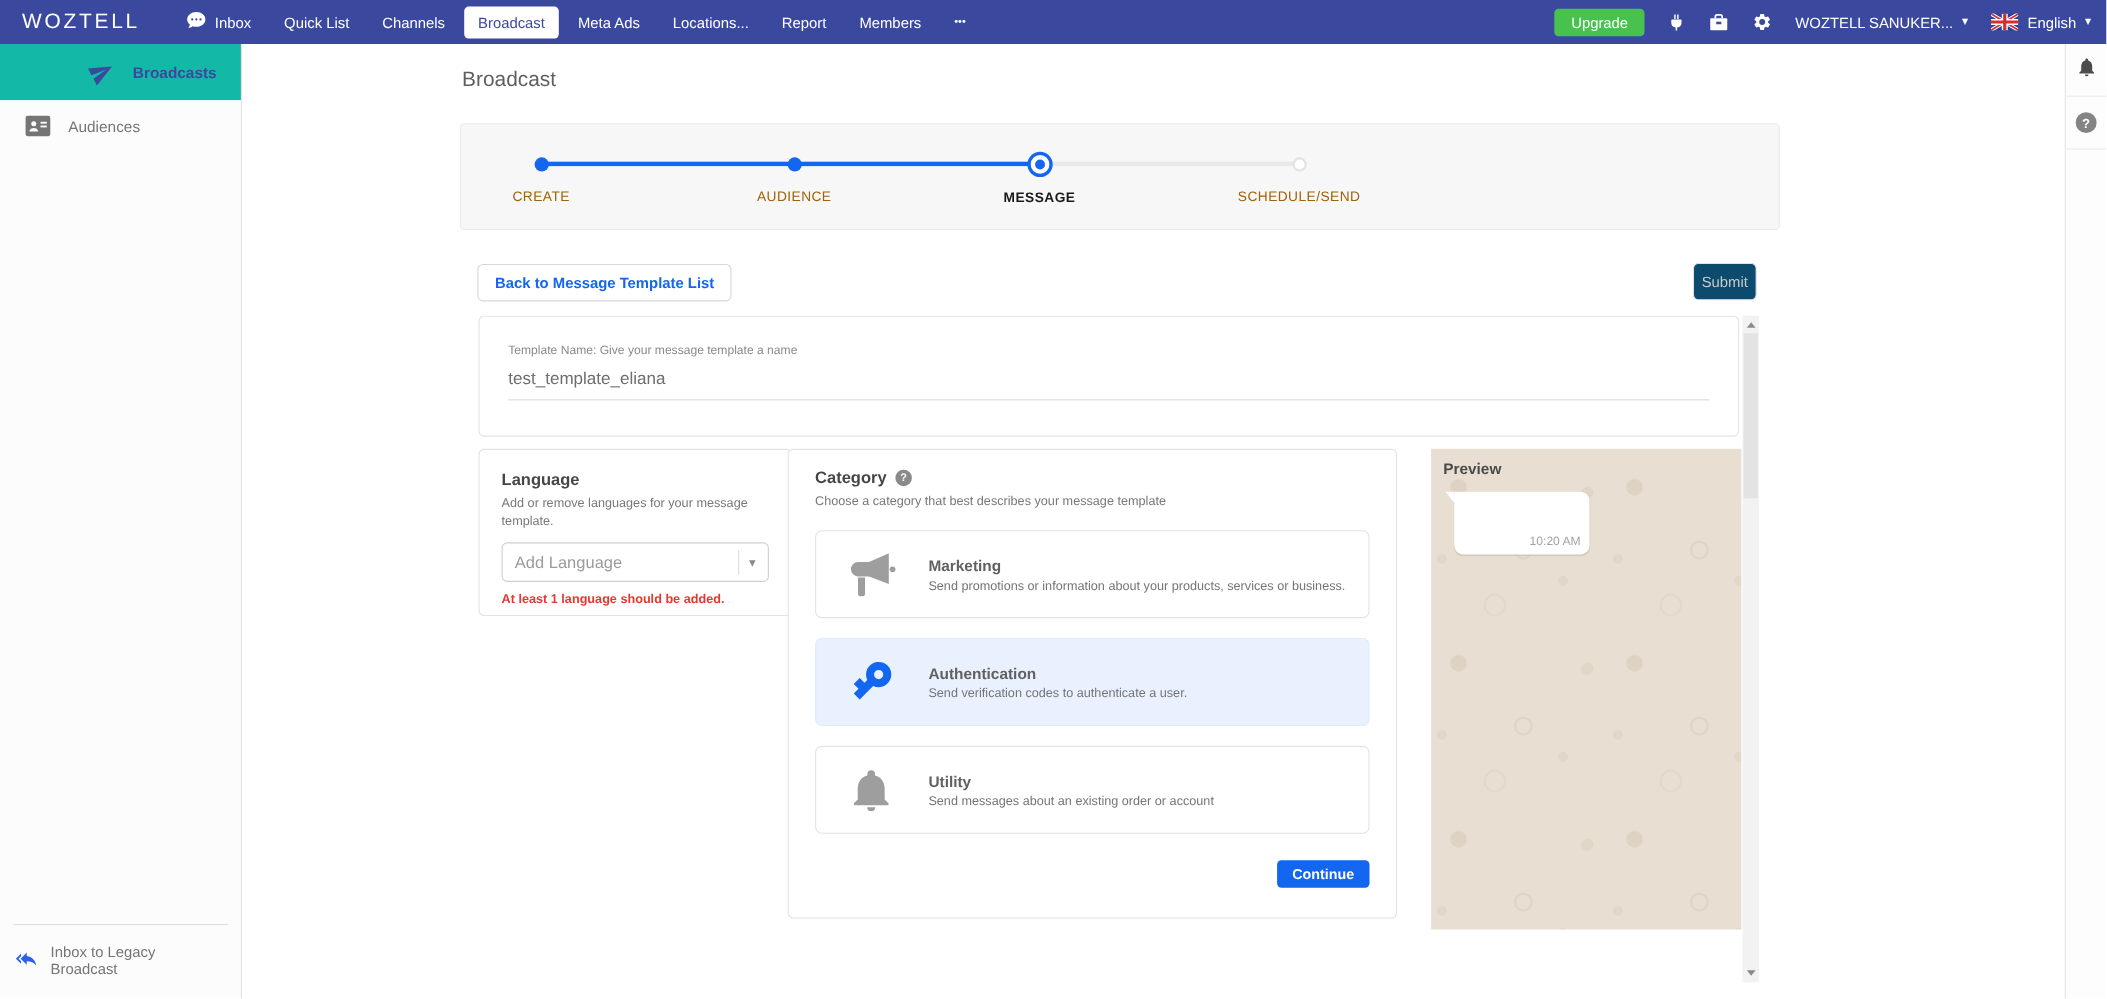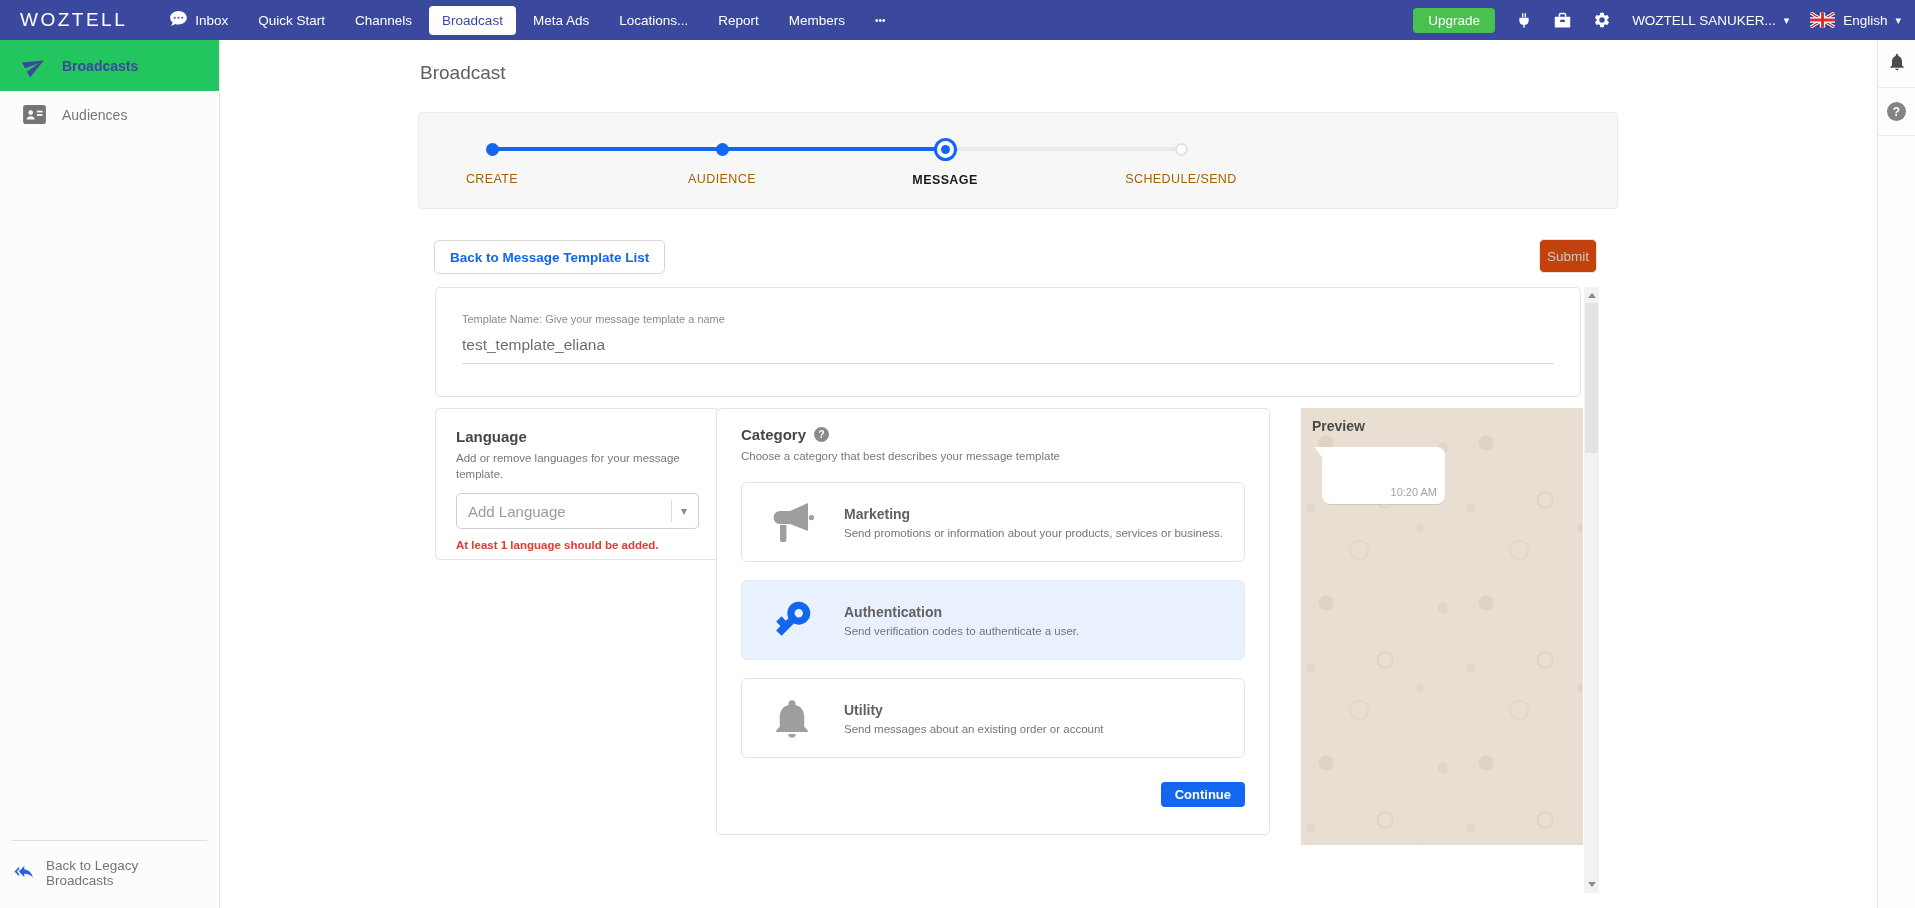--- a/index.html
+++ b/index.html
@@ -19,21 +19,21 @@
   .nav-icon-btn { display:flex; align-items:center; cursor:pointer; }
   .account { display:flex; align-items:center; gap:8px; font-size:13.5px; cursor:pointer; }
   .caret { font-size:11px; line-height:1; }
   .flag { width:25px; height:16px; border-radius:2px; overflow:hidden; display:inline-block; }
 
   
   .sidebar { position:absolute; top:40px; left:0; width:220px; bottom:0; background:#fcfcfc;
              border-right:1px solid #e3e3e3; z-index:10; }
   .side-item { display:flex; align-items:center; gap:16px; padding:14px 22px; font-size:14px;
                color:#757575; cursor:pointer; }
-  .side-item.active { background:#22c55e; color:#3a499e; font-weight:700; }
+  .side-item.active { background:#14b8a6; color:#3a499e; font-weight:700;justify-content:flex-end; }
   .side-item .sicon { width:24px; display:flex; justify-content:center; }
   .legacy-wrap { position:absolute; bottom:6px; left:0; right:0; }
   .legacy-divider { border-top:1px solid #dedede; margin:0 12px; }
   .legacy-item { display:flex; align-items:center; gap:13px; padding:17px 14px 14px 14px;
                  font-size:13.5px; color:#757575; cursor:pointer; }
 
   
   .rightbar { position:absolute; top:40px; right:0; width:38px; bottom:0; background:#fdfdfd;
               border-left:1px solid #e4e4e4; z-index:10; }
   .rb-item { height:48px; display:flex; align-items:center; justify-content:center;
@@ -59,21 +59,21 @@
   .dot.active .inner { width:9px; height:9px; border-radius:50%; background:#1266ef; }
   .step-label { margin-top:16px; font-size:12.5px; color:#a16207; letter-spacing:.4px; }
   .step.current .step-label { margin-top:12px; color:#1a1a1a; font-weight:700; }
 
   
   .back-btn { position:absolute; left:213px; top:200px; height:34px; padding:0 15px;
               background:#fff; border:1px solid #d8d8d8; border-radius:5px; color:#1266ef;
               font-size:13.5px; font-weight:600; display:flex; align-items:center; cursor:pointer;
               font-family:"Liberation Sans",sans-serif; }
   .submit-btn { position:absolute; left:1318px; top:199px; width:58px; height:34px;
-                background:#c2410c; border:1px solid #e3e3e3; border-radius:5px; color:#c9c9c9;
+                background:#0c4a6e; border:1px solid #e3e3e3; border-radius:5px; color:#c9c9c9;
                 font-size:13.5px; display:flex; align-items:center; justify-content:center;
                 font-family:"Liberation Sans",sans-serif; }
 
   
   .scroll-area { position:absolute; left:212px; top:247px; width:1166px; height:606px; }
   .scrollbar { position:absolute; right:0; top:0; width:15px; height:100%; background:#f2f2f2; }
   .sb-arrow { position:absolute; left:0; width:15px; height:15px; display:flex; align-items:center; justify-content:center; }
   .sb-arrow.up { top:1px; } .sb-arrow.down { bottom:1px; }
   .tri-up { width:0; height:0; border-left:4px solid transparent; border-right:4px solid transparent; border-bottom:5px solid #8a8a8a; }
   .tri-down { width:0; height:0; border-left:4px solid transparent; border-right:4px solid transparent; border-top:5px solid #8a8a8a; }
@@ -138,21 +138,21 @@
         <svg width="17" height="15" viewBox="0 0 20 18">
             <path fill="#fff" d="M10 0C4.5 0 0 3.6 0 8c0 2.2 1.1 4.2 2.9 5.6-.2 1.5-.8 2.8-1.8 3.8 1.9-.1 3.6-.8 4.9-1.9 1.2.4 2.6.6 4 .6 5.5 0 10-3.6 10-8S15.5 0 10 0z"></path>
             <circle cx="5.5" cy="8" r="1.2" fill="#3a499e"></circle>
             <circle cx="10" cy="8" r="1.2" fill="#3a499e"></circle>
             <circle cx="14.5" cy="8" r="1.2" fill="#3a499e"></circle>
           </svg>
       </span>
       <span>Inbox</span>
     </div>
     <div class="nav-item">
-        <span>Quick Start</span>
+        <span>Quick List</span>
       </div>
     <div class="nav-item">
         <span>Channels</span>
       </div>
     <div class="nav-item active">
         <span>Broadcast</span>
       </div>
     <div class="nav-item">
         <span>Meta Ads</span>
       </div>
@@ -231,21 +231,21 @@
   </div>
   <div class="legacy-wrap">
     <div class="legacy-divider"></div>
     <div class="legacy-item">
       <span>
         <svg width="19" height="17" viewBox="0 0 24 21" fill="#2a5fe8">
             <path d="M13 7.5V3.5l-7 7 7 7v-4.1c5 0 8.5 1.6 11 5.1-1-5-4-10-11-11z"></path>
             <path d="M6.5 7.5V4.6L.6 10.5l5.9 5.9v-2.9l-3-3 3-3z"></path>
           </svg>
       </span>
-      <span>Back to Legacy Broadcasts</span>
+      <span>Inbox to Legacy Broadcast</span>
     </div>
   </div>
 </div>
 
 <div class="rightbar">
   <div class="rb-item">
     <span>
       <svg width="20" height="20" viewBox="0 0 24 24" fill="#4c4c4c">
           <path d="M12 22a2 2 0 0 0 2-2h-4a2 2 0 0 0 2 2zm6-6v-5c0-3.1-1.6-5.6-4.5-6.3V4a1.5 1.5 0 0 0-3 0v.7C7.6 5.4 6 7.9 6 11v5l-2 2v1h16v-1l-2-2z"></path>
         </svg>

